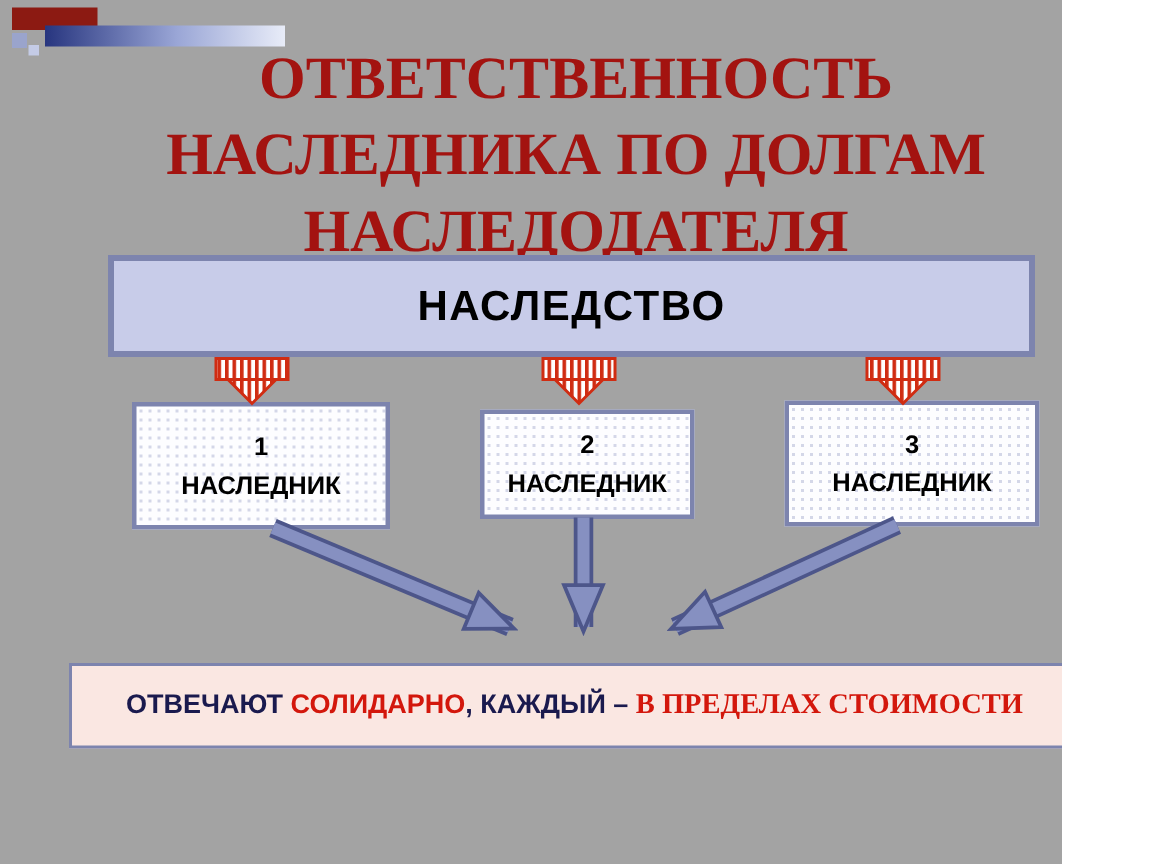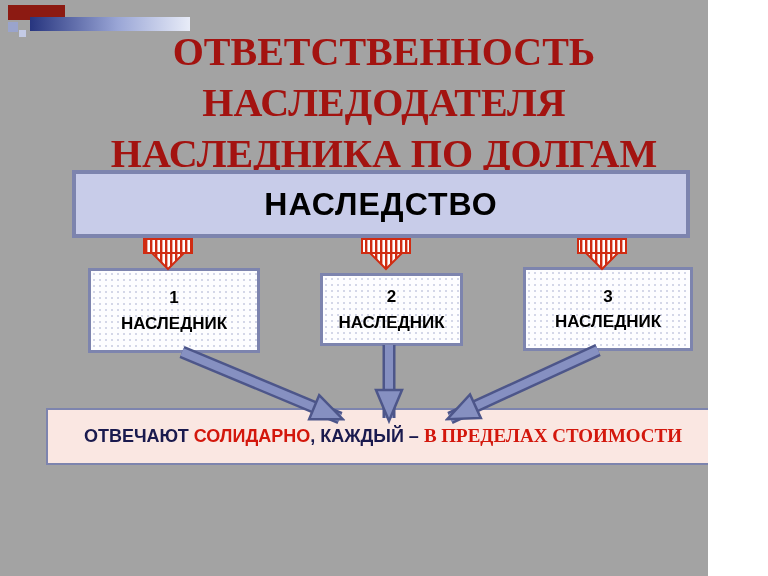--- a/index.html
+++ b/index.html
@@ -24,38 +24,38 @@
     color:var(--title_red,#a31310);
   }
   .title-line{display:block;}
   
   .estate-box{
     position:absolute;left:72px;top:170px;width:610px;height:60px;
     background:var(--estate_bg,#c8cce9);
     border:4px solid var(--box_border,#7d84ae);
     display:flex;align-items:center;justify-content:center;
   }
-  .estate-label{font-size:32px;font-weight:bold;color:#000;letter-spacing:1px;}
+  .estate-label{font-size:28px;font-weight:bold;color:#000;letter-spacing:1px;}
   
   .heir-box{
     position:absolute;
     background-color:var(--heir_bg,#fdfdff);
     background-image:radial-gradient(#d4d7e8 1px,transparent 1px);
     background-size:6px 6px;
     border:3px solid var(--box_border,#7d84ae);
     display:flex;flex-direction:column;align-items:center;justify-content:center;
     font-weight:bold;font-size:17px;color:#000;line-height:1.5;
     text-align:center;
   }
   .heir-1{left:88px;top:268px;width:166px;height:79px;}
   .heir-2{left:320px;top:273px;width:137px;height:67px;}
   .heir-3{left:523px;top:267px;width:164px;height:78px;}
   
   .conclusion{
-    position:absolute;left:46px;top:408px;width:670px;height:53px;
+    position:absolute;left:46px;top:442px;width:670px;height:53px;
     background:var(--conclusion_bg,#fae7e2);
     border:2px solid var(--box_border,#7d84ae);
     display:flex;flex-direction:row;align-items:center;justify-content:center;
     text-align:left;line-height:1.5;
   }
   .seg{font-weight:bold;}
   .seg-navy{font-size:18px;color:var(--conclusion_navy,#1a1a4e);
     font-family:"Liberation Sans",sans-serif;}
   .seg-red-sans{font-size:18px;color:var(--conclusion_red,#d3170c);
     font-family:"Liberation Sans",sans-serif;}
@@ -69,22 +69,22 @@
 
 <div class="slide">
 
   <div class="deco-bar-red"></div>
   <div class="deco-bar-blue"></div>
   <div class="deco-sq-gray"></div>
   <div class="deco-sq-light"></div>
 
   <h1 class="title">
     <span class="title-line">ОТВЕТСТВЕННОСТЬ</span>
+    <span class="title-line">НАСЛЕДНИКА ПО ДОЛГАМ</span>
     <span class="title-line">НАСЛЕДОДАТЕЛЯ</span>
-    <span class="title-line">НАСЛЕДНИКА ПО ДОЛГАМ</span>
   </h1>
 
   <div class="estate-box">
     <span class="estate-label">НАСЛЕДСТВО</span>
   </div>
 
   <div class="heir-box heir-1">
     <div class="heir-num">1</div>
     <div class="heir-label">НАСЛЕДНИК</div>
   </div>

